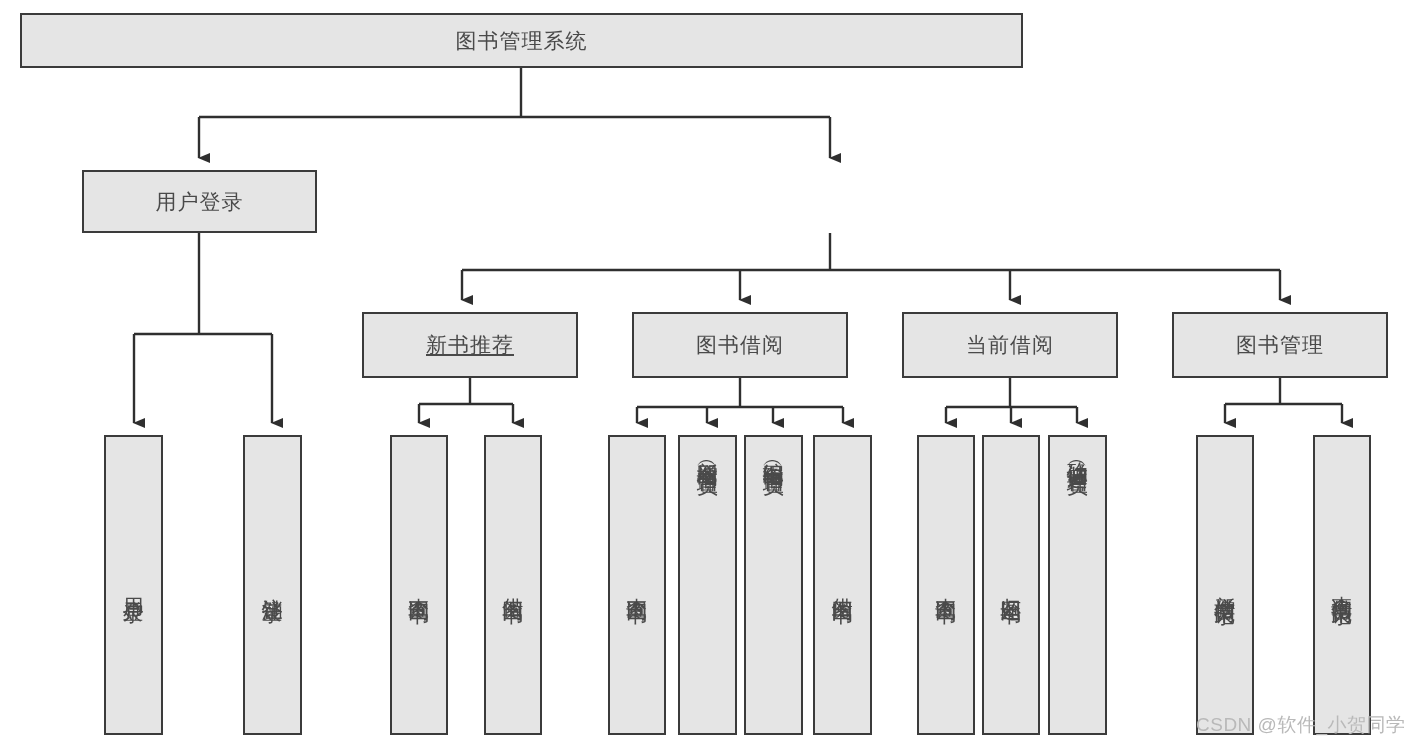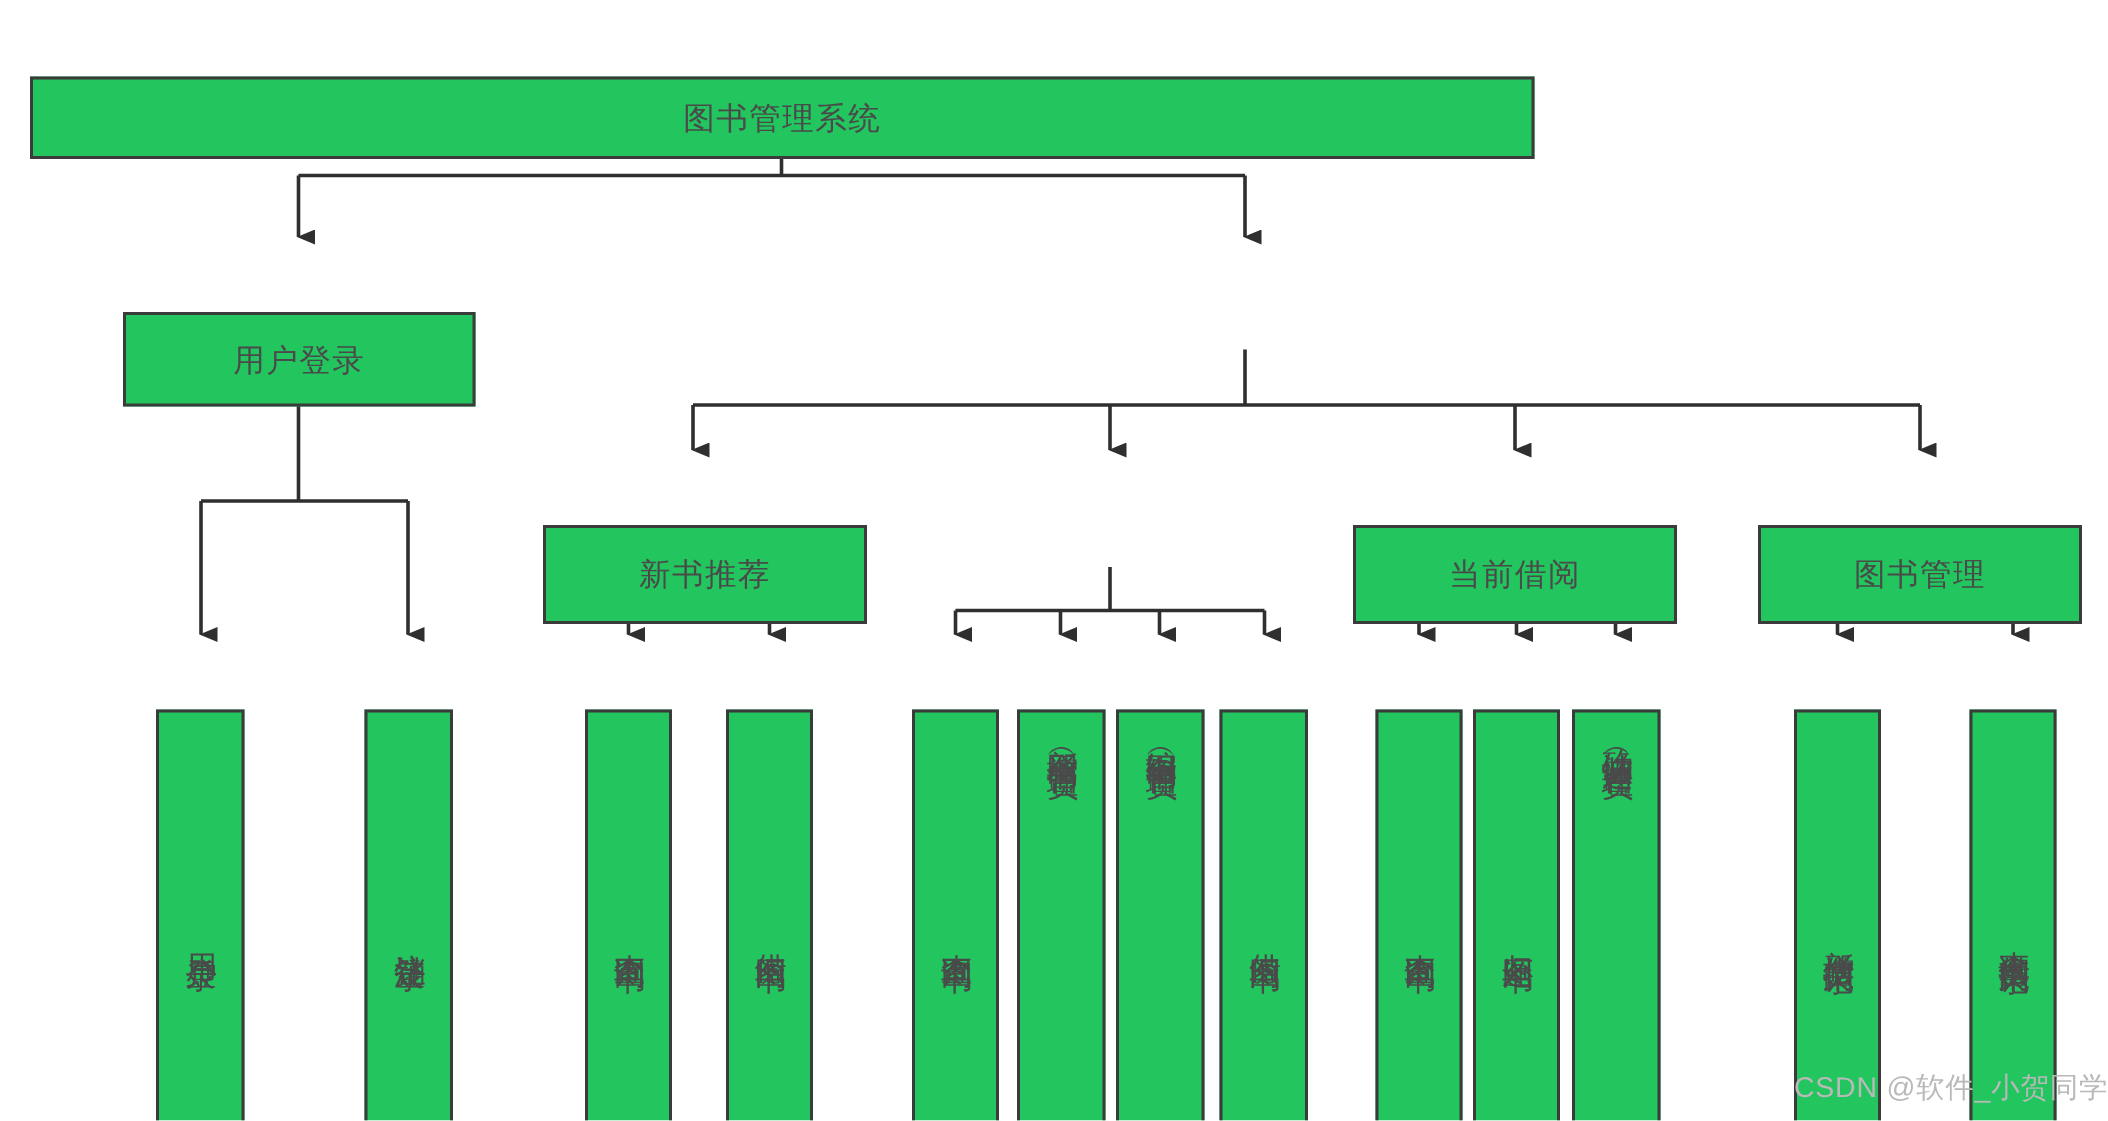--- a/index.html
+++ b/index.html
@@ -21,27 +21,26 @@
     position: absolute;
     left: 0;
     top: 0;
     width: 1405px;
     height: 747px;
     pointer-events: none;
   }
   .node {
     position: absolute;
     box-sizing: border-box;
-    background: #22c55e;
+    background: #e5e5e5;
     border: 2px solid #3b3b3b;
     display: flex;
     align-items: center;
     justify-content: center;
     color: #4a4a4a;
-    margin-top: 38px;
   }
   .node.horiz {
     font-size: 21px;
     letter-spacing: 1px;
   }
   .node.vert {
     align-items: flex-start;
     justify-content: center;
     padding-top: 8px;
   }
@@ -122,22 +121,25 @@
   </svg>
 
   <div class="node horiz" style="left:20px;top:13px;width:1003px;height:55px;">
     <span>图书管理系统</span>
   </div>
 
   <div class="node horiz" style="left:82px;top:170px;width:235px;height:63px;">
     <span>用户登录</span>
   </div>
 
-  <div class="node horiz" style="left:362px;top:312px;width:216px;height:66px;">
+  <div class="node horiz" style="left:362px;top:312px;width:216px;height:66px;text-decoration:underline;">
     <span>新书推荐</span>
+  </div>
+  <div class="node horiz" style="left:632px;top:312px;width:216px;height:66px;">
+    <span>图书借阅</span>
   </div>
   <div class="node horiz" style="left:902px;top:312px;width:216px;height:66px;align-items:center;">
     <span>当前借阅</span>
   </div>
   <div class="node horiz" style="left:1172px;top:312px;width:216px;height:66px;">
     <span>图书管理</span>
   </div>
 
   <div class="node vert centered" style="left:104px;top:435px;width:59px;height:300px;">
     <span class="vtext">用户登录</span>

